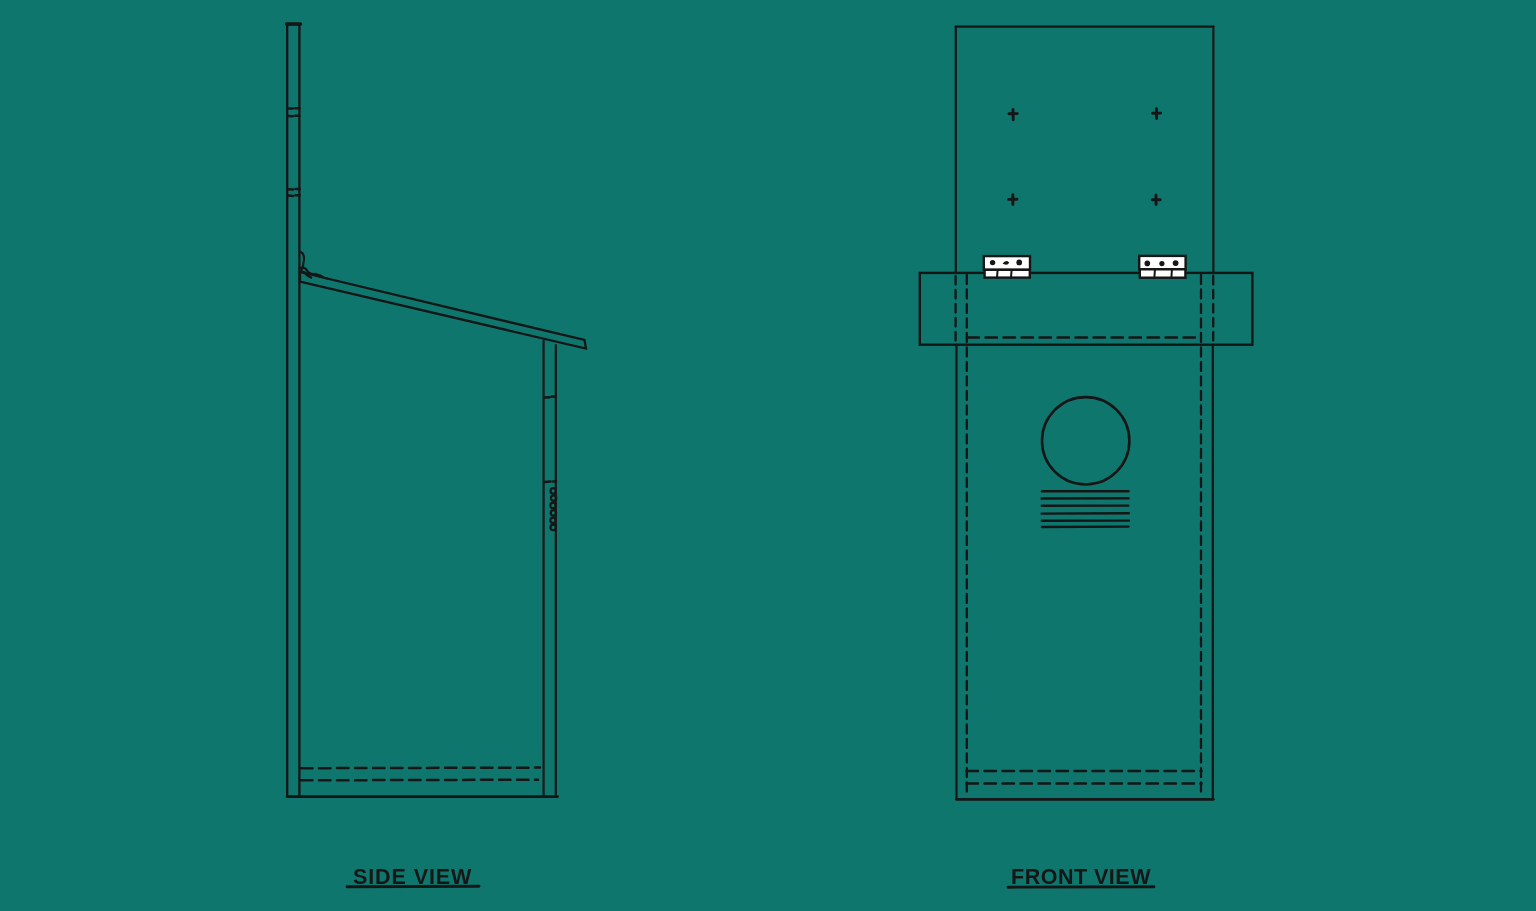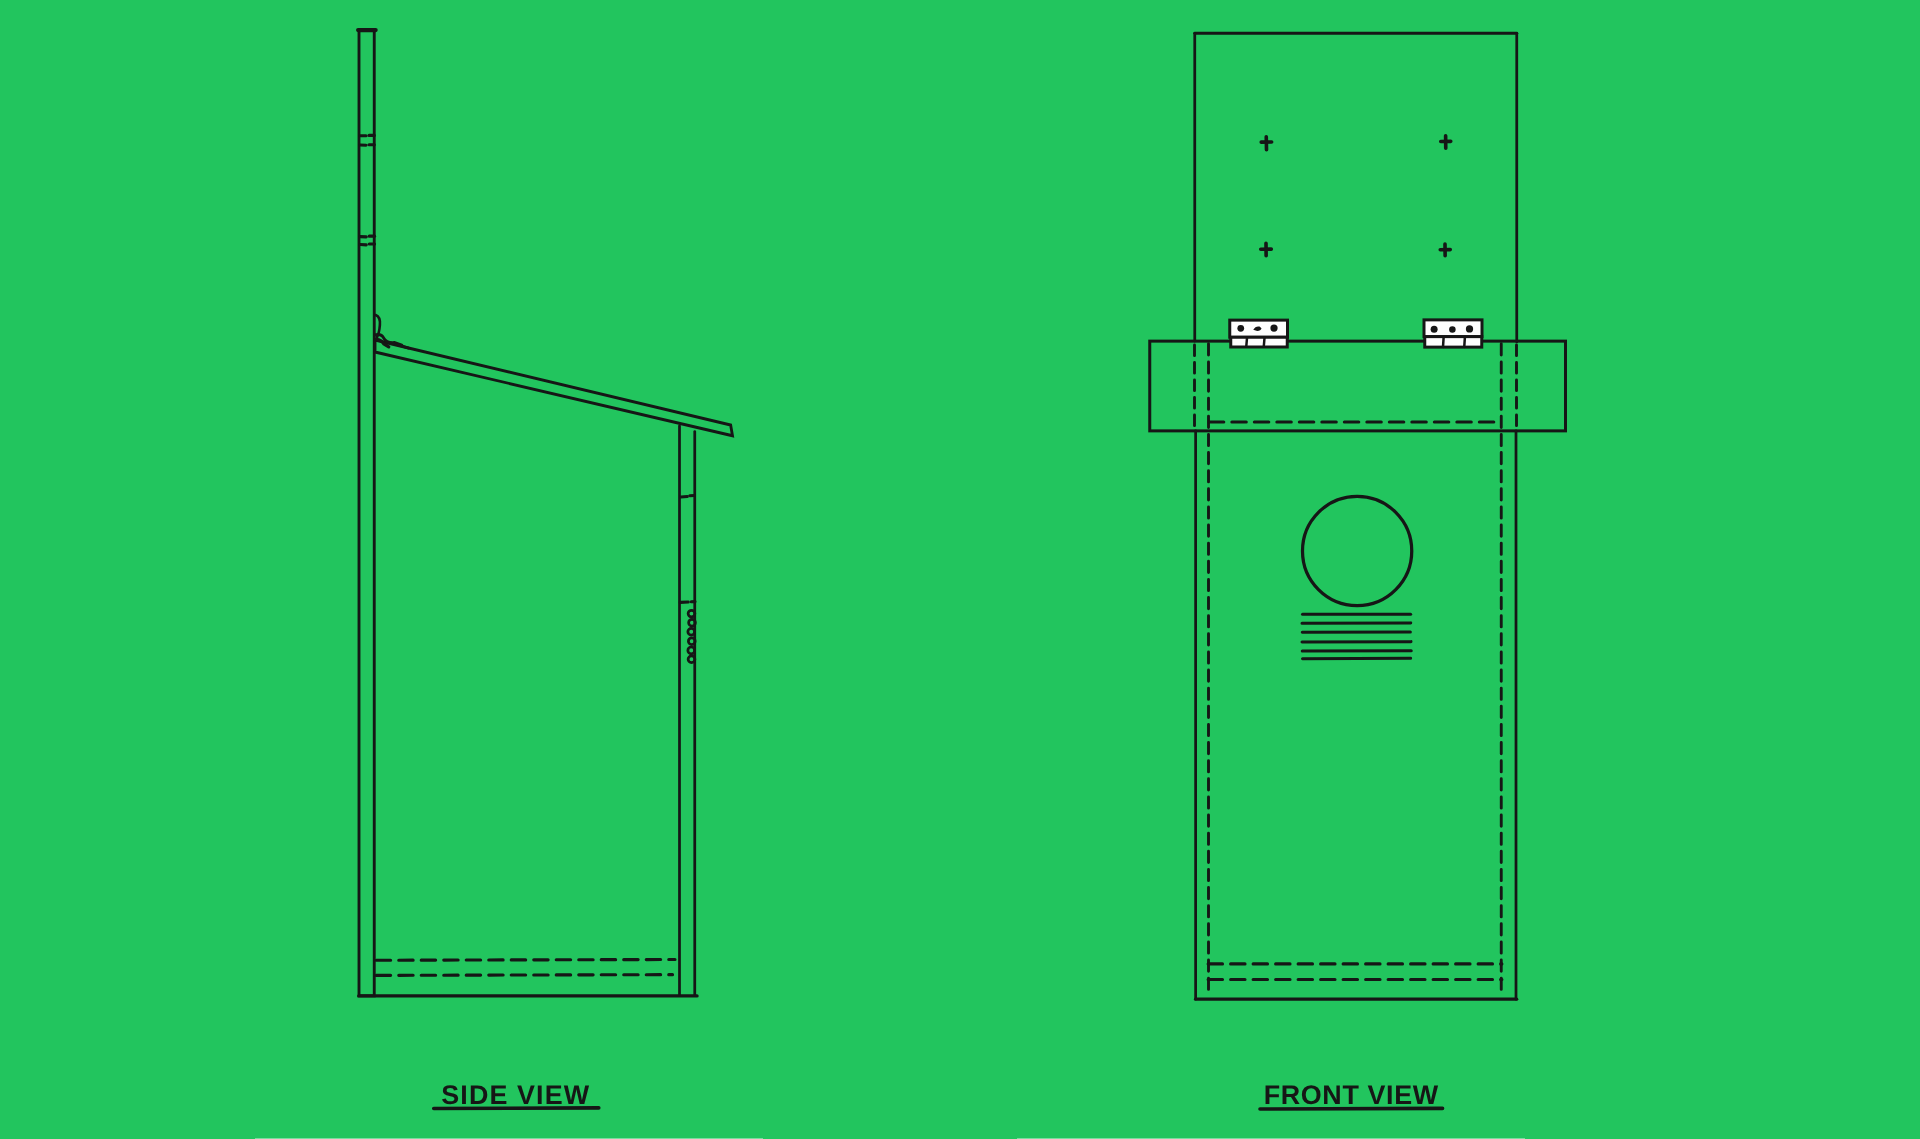--- a/index.html
+++ b/index.html
@@ -1,16 +1,16 @@
 <!DOCTYPE html>
 <html><head>
 <meta charset="utf-8">
 <style>
   html,body{margin:0;padding:0;background:#ffffff;}
-  .page{position:relative;width:1536px;height:911px;background:#22c55e;overflow:hidden;text-decoration:underline;}
+  .page{position:relative;width:1536px;height:911px;background:#0f766e;overflow:hidden;text-decoration:underline;}
   svg{position:absolute;left:0;top:0;}
   .lbl{font-family:"Liberation Sans", sans-serif;font-weight:bold;fill:#161616;}
 </style>
 </head>
 <body>
 <div class="page">
 <svg width="1536" height="911" viewBox="0 0 1536 911">
   <g stroke="#161616" fill="none" stroke-width="2.2" stroke-linecap="round">
 
     <rect x="287.2" y="24.2" width="12.2" height="772.5" stroke-width="2.3"></rect>

